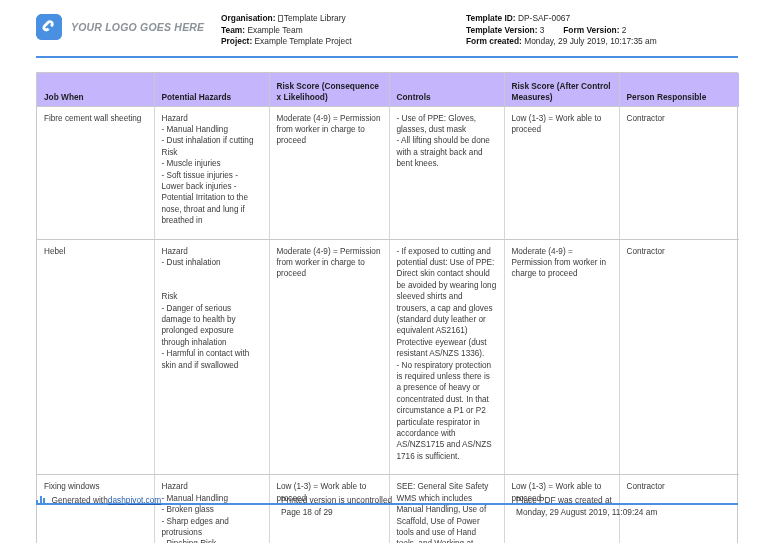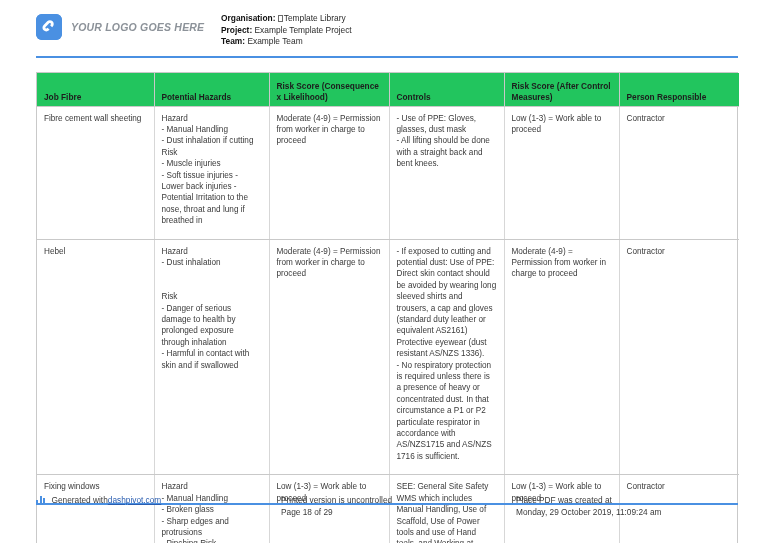--- a/index.html
+++ b/index.html
@@ -87,21 +87,21 @@
     border-top: 1px solid #c9c9c9;
     border-left: 1px solid #c9c9c9;
     border-right: 1px solid #c9c9c9;
   }
   table.risk {
     width: 702px;
     border-collapse: collapse;
     table-layout: fixed;
   }
   table.risk th {
-    background: #22c55e;
+    background: #c4b5fd;
     font-size: 8.3px;
     font-weight: bold;
     color: #1d1d1d;
     text-align: left;
     vertical-align: bottom;
     padding: 6px 6px 3px 7px;
     border-right: 1px solid #c9c9c9;
     border-bottom: 1px solid #c9c9c9;
     line-height: 11px;
     height: 33px;
@@ -179,46 +179,63 @@
       </div>
       <div class="logo-text">YOUR LOGO GOES HERE</div>
     </div>
 
     <div class="meta-col meta-col-left">
       <div class="meta-line">
         <b>Organisation:</b>
         <span class="tofu"></span><span>Template Library</span>
       </div>
       <div class="meta-line">
+        <b>Team:</b>
+        <span>Example Team</span>
+      </div>
+      <div class="meta-line">
         <b>Project:</b>
         <span>Example Template Project</span>
       </div>
-      <div class="meta-line">
-        <b>Team:</b>
-        <span>Example Team</span>
-      </div>
-    </div>
-
+    </div>
+
+    <div class="meta-col meta-col-right">
+      <div class="meta-line">
+        <b>Template ID:</b>
+        <span>DP-SAF-0067</span>
+      </div>
+      <div class="meta-line">
+        <b>Template Version:</b>
+        <span>3</span>
+        <span class="gap-inline"></span>
+        <b>Form Version:</b>
+        <span>2</span>
+      </div>
+      <div class="meta-line">
+        <b>Form created:</b>
+        <span>Monday, 29 July 2019, 10:17:35 am</span>
+      </div>
+    </div>
   </div>
 
   <div class="rule-top"></div>
 
   <div class="table-wrap">
     <table class="risk">
       <colgroup>
         <col class="col1">
           <col class="col2">
           <col class="col3">
         <col class="col4">
           <col class="col5">
           <col class="col6">
       </colgroup>
       <thead>
         <tr>
-          <th>Job Fibre</th>
+          <th>Job When</th>
           <th>Potential Hazards</th>
           <th>Risk Score (Consequence x Likelihood)</th>
           <th>Controls</th>
           <th>Risk Score (After Control Measures)</th>
           <th>Person Responsible</th>
         </tr>
       </thead>
       <tbody>
         <tr style="height:95px;">
           <td>Fibre cement wall sheeting</td>
@@ -280,17 +297,17 @@
         </span>
       <span>Generated with </span>
       <a class="link" href="#">dashpivot.com</a>
     </div>
     <div class="foot-mid">
       <div>Printed version is uncontrolled</div>
       <div>Page 18 of 29</div>
     </div>
     <div class="foot-right">
       <div>Place PDF was created at</div>
-      <div>Monday, 29 October 2019, 11:09:24 am</div>
+      <div>Monday, 29 August 2019, 11:09:24 am</div>
     </div>
   </div>
 
 </div>
 
 </body></html>

